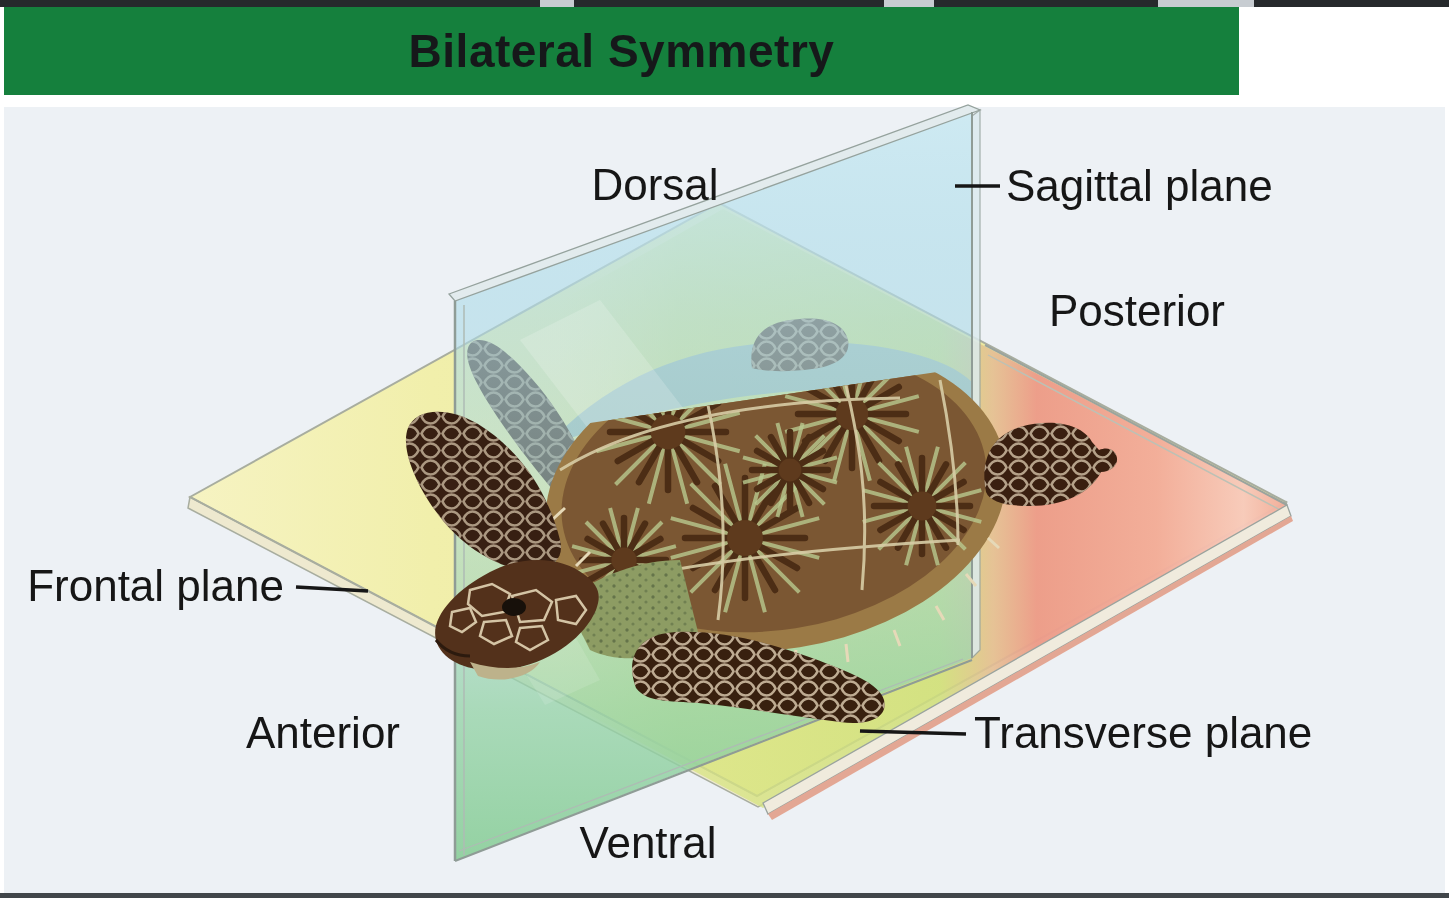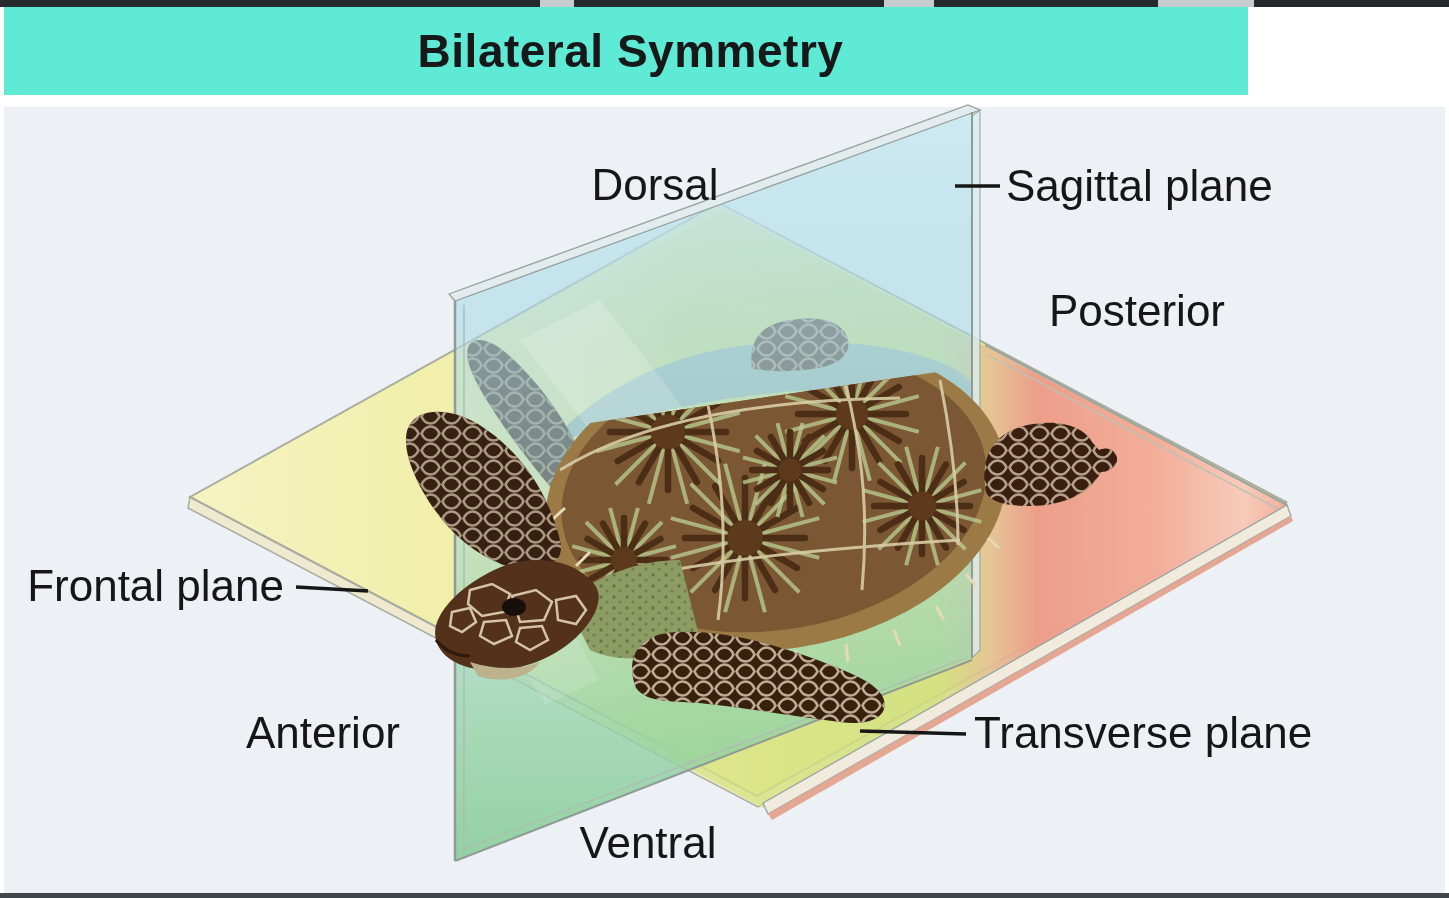--- a/index.html
+++ b/index.html
@@ -1,22 +1,22 @@
 <!DOCTYPE html>
 <html><head>
 <meta charset="utf-8">
 <style>
   html,body{margin:0;padding:0;background:#ffffff;}
   .page{position:relative;width:1449px;height:898px;background:#ffffff;overflow:hidden;
         font-family:"Liberation Sans",sans-serif;}
   .top-strip{position:absolute;left:0;top:0;width:1449px;height:7px;background:#26292c;}
   .top-strip .notch{position:absolute;top:0;height:7px;background:#c7ccd1;}
   .n1{left:540px;width:34px;} .n2{left:884px;width:50px;} .n3{left:1158px;width:96px;background:#9aa1a8;}
-  .title-bar{position:absolute;left:4px;top:7px;width:1235px;height:88px;background:#5eead4;
-             display:flex;align-items:center;justify-content:center;padding-left:9px;}
+  .title-bar{position:absolute;left:4px;top:7px;width:1235px;height:88px;background:#15803d;
+             display:flex;align-items:center;justify-content:center;}
   .title-bar span{font-size:46px;font-weight:bold;color:#16181a;letter-spacing:0.5px;}
   .bottom-strip{position:absolute;left:0;top:893px;width:1449px;height:5px;background:#41464a;}
   svg.fig{position:absolute;left:0;top:0;}
   text.lbl{font-family:"Liberation Sans",sans-serif;font-size:44px;fill:#161616;}
 </style>
 </head>
 <body>
 
 <div class="page">
   <div class="top-strip">

